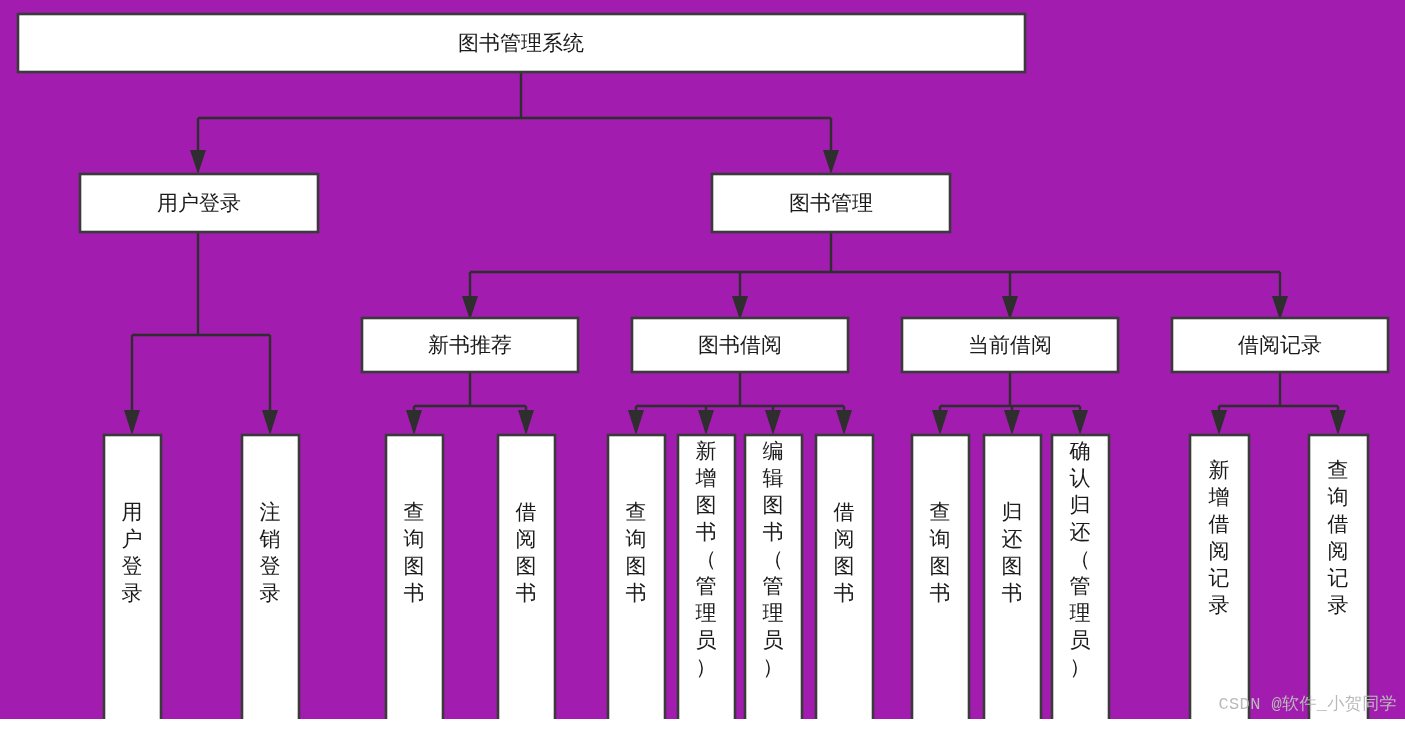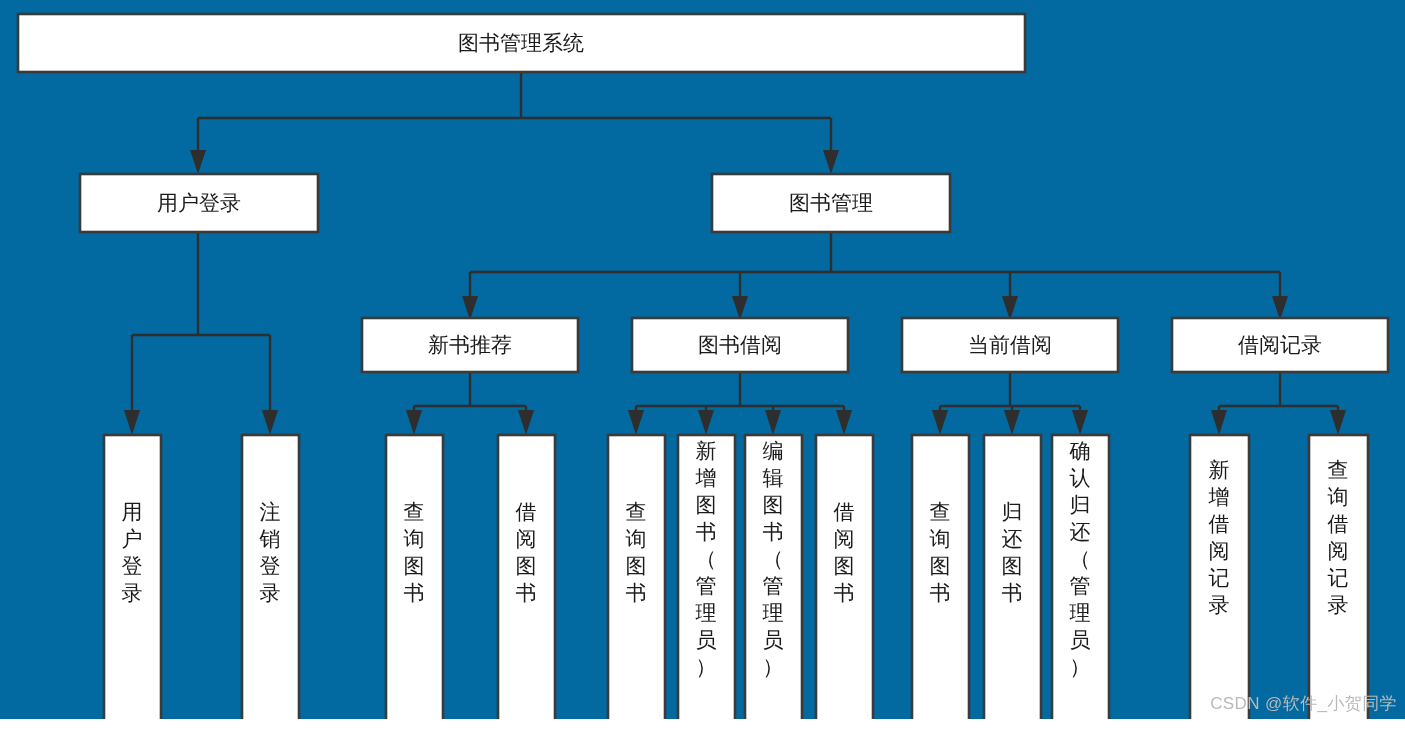--- a/index.html
+++ b/index.html
@@ -7,21 +7,21 @@
     padding: 0;
     background: #ffffff;
   }
   body {
     font-family: "Liberation Sans", "DejaVu Sans", sans-serif;
   }
   #stage {
     position: relative;
     width: 1405px;
     height: 719px;
-    background: #0369a1;
+    background: #a21caf;
     overflow: hidden;
   }
   svg#diagram {
     position: absolute;
     left: 0;
     top: 0;
     width: 1405px;
     height: 747px;
   }
   .node-rect {
@@ -48,21 +48,21 @@
     fill: none;
   }
   .arrow-head {
     fill: #2e2e2e;
     stroke: none;
   }
   .watermark {
     position: absolute;
     right: 8px;
     bottom: 4px;
-    font-family: Liberation Sans, sans-serif;
+    font-family: Liberation Mono, monospace;
     font-size: 17px;
     color: #b9b9b9;
     letter-spacing: 0.4px;
     white-space: nowrap;
     pointer-events: none;
   }
 </style>
 </head>
 <body>
 

